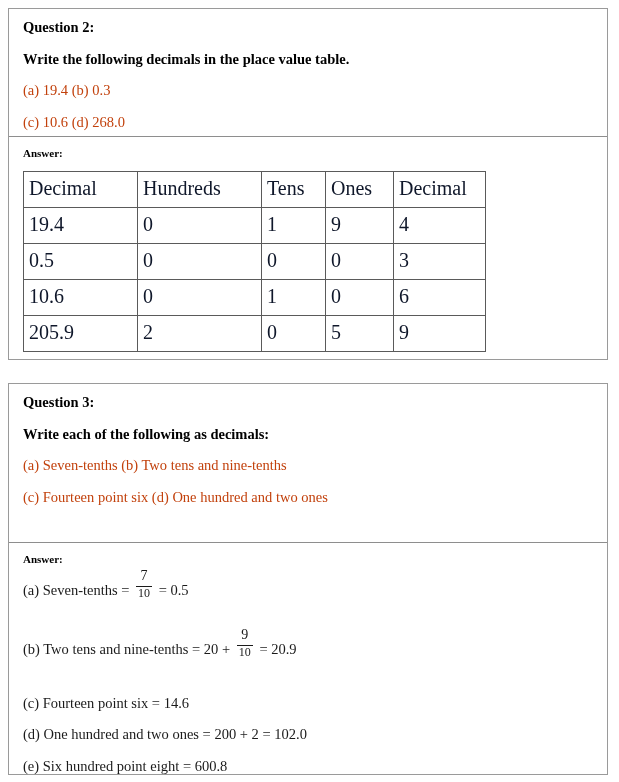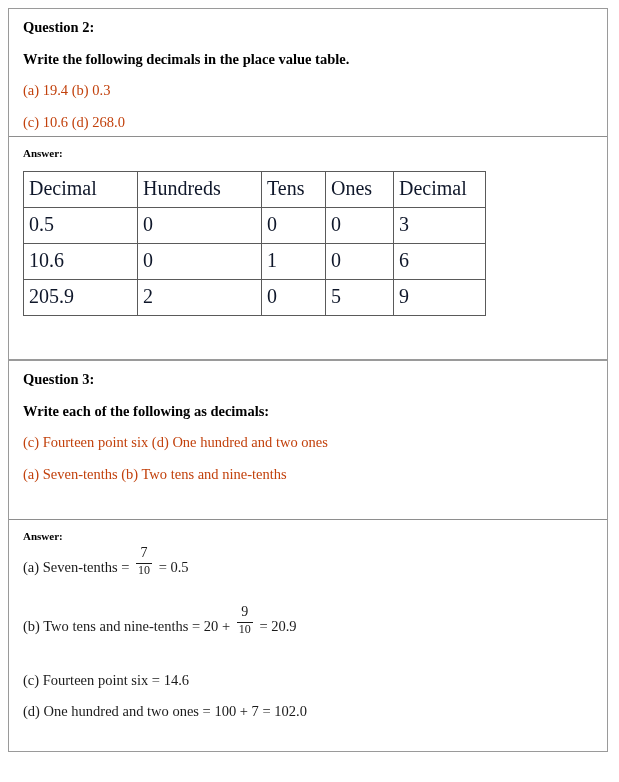--- a/index.html
+++ b/index.html
@@ -27,21 +27,21 @@
   
   .qbox {
     position: absolute;
     left: 8px;
     width: 600px;
     box-sizing: border-box;
     border: 1px solid #9a9a9a;
     background: #ffffff;
   }
   #qbox-2 { top: 8px;  height: 352px; }
-  #qbox-3 { top: 360px; height: 392px; }
+  #qbox-3 { top: 383px; height: 392px; }
 
   .section {
     box-sizing: border-box;
     padding: 0 14px;
     position: relative;
   }
   .section-divider {
     border-top: 1px solid #8e8e8e;
   }
 
@@ -160,20 +160,27 @@
         </colgroup>
         <tbody>
           <tr>
             <td>Decimal</td>
             <td>Hundreds</td>
             <td>Tens</td>
             <td>Ones</td>
             <td>Decimal</td>
           </tr>
           <tr>
+            <td>19.4</td>
+            <td>0</td>
+            <td>1</td>
+            <td>9</td>
+            <td>4</td>
+          </tr>
+          <tr>
             <td>0.5</td>
             <td>0</td>
             <td>0</td>
             <td>0</td>
             <td>3</td>
           </tr>
           <tr>
             <td>10.6</td>
             <td>0</td>
             <td>1</td>
@@ -190,33 +197,34 @@
         </tbody>
       </table>
     </div>
   </div>
 
   <div class="qbox" id="qbox-3">
 
     <div class="section" id="q3-question">
       <div class="line bold">Question 3:</div>
       <div class="line bold">Write each of the following as decimals:</div>
+      <div class="line">(a) Seven-tenths (b) Two tens and nine-tenths</div>
       <div class="line">(c) Fourteen point six (d) One hundred and two ones</div>
-      <div class="line">(a) Seven-tenths (b) Two tens and nine-tenths</div>
     </div>
 
     <div class="section section-divider" id="q3-answer">
       <div class="answer-label">Answer:</div>
 
       <div class="ans-line with-frac">
         <span>(a) Seven-tenths = </span><span class="frac"><span class="num">7</span><span class="bar"></span><span class="den">10</span></span><span> = 0.5</span>
       </div>
 
       <div class="ans-line with-frac">
         <span>(b) Two tens and nine-tenths = 20 + </span><span class="frac"><span class="num">9</span><span class="bar"></span><span class="den">10</span></span><span> = 20.9</span>
       </div>
 
       <div class="ans-line plain">(c) Fourteen point six = 14.6</div>
-      <div class="ans-line plain">(d) One hundred and two ones = 100 + 7 = 102.0</div>
+      <div class="ans-line plain">(d) One hundred and two ones = 200 + 2 = 102.0</div>
+      <div class="ans-line plain">(e) Six hundred point eight = 600.8</div>
     </div>
   </div>
 
 </div>
 
 </body></html>

